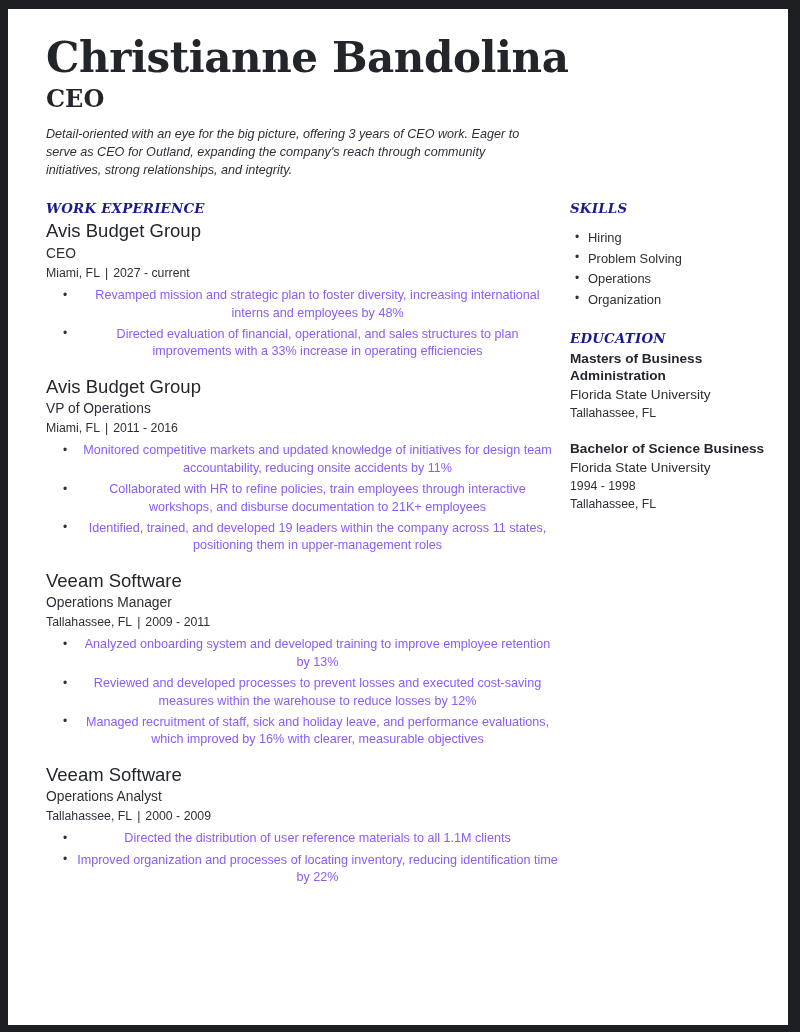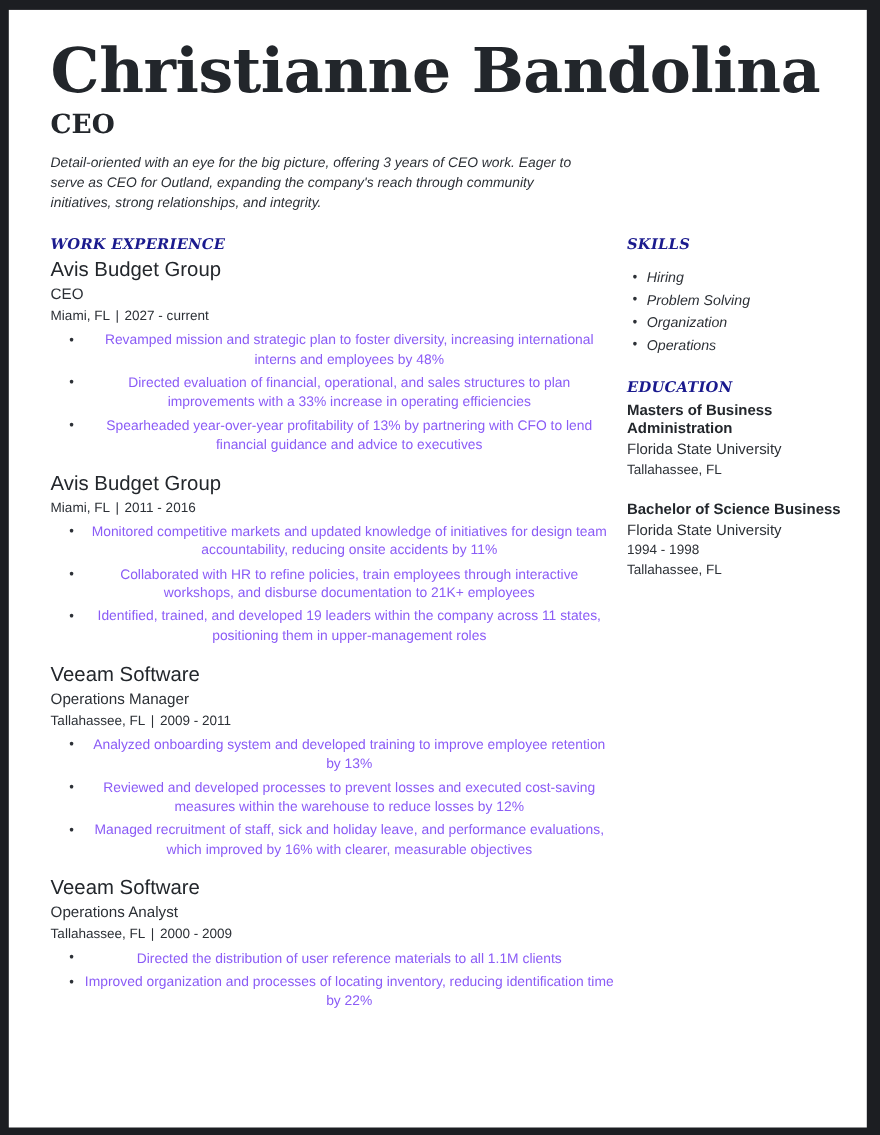--- a/index.html
+++ b/index.html
@@ -33,21 +33,21 @@
   .col-side { width: 220px; flex: 0 0 220px; padding-left: 12px; box-sizing: border-box; }
 
   
   .header-row { display: flex; align-items: flex-start; }
   .header-left { flex: 0 0 512px; width: 512px; }
   .header-right { flex: 0 0 220px; width: 220px; padding-left: 12px; box-sizing: border-box; padding-top: 6px; }
 
   .name {
     font-family: "DejaVu Serif", "Liberation Serif", serif;
     font-weight: bold;
-    font-size: 56px;
+    font-size: 42px;
     line-height: 1.0;
     color: #22262b;
     letter-spacing: -0.4px;
     margin: 0;
     white-space: nowrap;
   }
   .job-title-top {
     font-family: "DejaVu Serif", "Liberation Serif", serif;
     font-weight: bold;
     font-size: 24px;
@@ -125,21 +125,20 @@
     font-size: 12px;
     color: #2c3036;
   }
 
   
   .side-block { margin-bottom: 20px; }
   ul.skill-list {
     margin: 12px 0 0 0;
     padding-left: 18px;
     list-style: none;
-    font-style: italic;
   }
   ul.skill-list li {
     font-size: 12.9px;
     line-height: 1.58;
     color: #2c3036;
     position: relative;
   }
   ul.skill-list li::before {
     content: "\2022";
     position: absolute;
@@ -190,25 +189,25 @@
     <div class="col-main">
       <div class="section-head">WORK EXPERIENCE</div>
       <div id="work-entries">
           <div class="work-entry">
             <div class="company">Avis Budget Group</div>
             <div class="role">CEO</div>
             <div class="meta"><span>Miami, FL</span><span class="sep">|</span><span>2027 - current</span></div>
             <ul class="bullets">
               <li>Revamped mission and strategic plan to foster diversity, increasing international interns and employees by 48%</li>
               <li>Directed evaluation of financial, operational, and sales structures to plan improvements with a 33% increase in operating efficiencies</li>
-              <li>Spearheaded year-over-year profitability of 13% by partnering with CFO to lend financial guidance and advice to executives</li>
             </ul>
           </div>
           <div class="work-entry">
             <div class="company">Avis Budget Group</div>
+            <div class="role">VP of Operations</div>
             <div class="meta"><span>Miami, FL</span><span class="sep">|</span><span>2011 - 2016</span></div>
             <ul class="bullets">
               <li>Monitored competitive markets and updated knowledge of initiatives for design team accountability, reducing onsite accidents by 11%</li>
               <li>Collaborated with HR to refine policies, train employees through interactive workshops, and disburse documentation to 21K+ employees</li>
               <li>Identified, trained, and developed 19 leaders within the company across 11 states, positioning them in upper-management roles</li>
             </ul>
           </div>
           <div class="work-entry">
             <div class="company">Veeam Software</div>
             <div class="role">Operations Manager</div>
@@ -231,22 +230,22 @@
         </div>
     </div>
 
     <div class="col-side">
 
       <div class="side-block">
         <div class="section-head">SKILLS</div>
         <ul class="skill-list skills-anchor" id="skill-list">
             <li>Hiring</li>
             <li>Problem Solving</li>
+            <li>Operations</li>
             <li>Organization</li>
-            <li>Operations</li>
           </ul>
       </div>
 
       <div class="side-block">
         <div class="section-head">EDUCATION</div>
         <div id="edu-entries" style="margin-top:4px;">
             <div class="edu-entry">
               <div class="edu-degree">Masters of Business Administration</div>
               <div class="edu-school">Florida State University</div>
               <div class="edu-loc">Tallahassee, FL</div>

